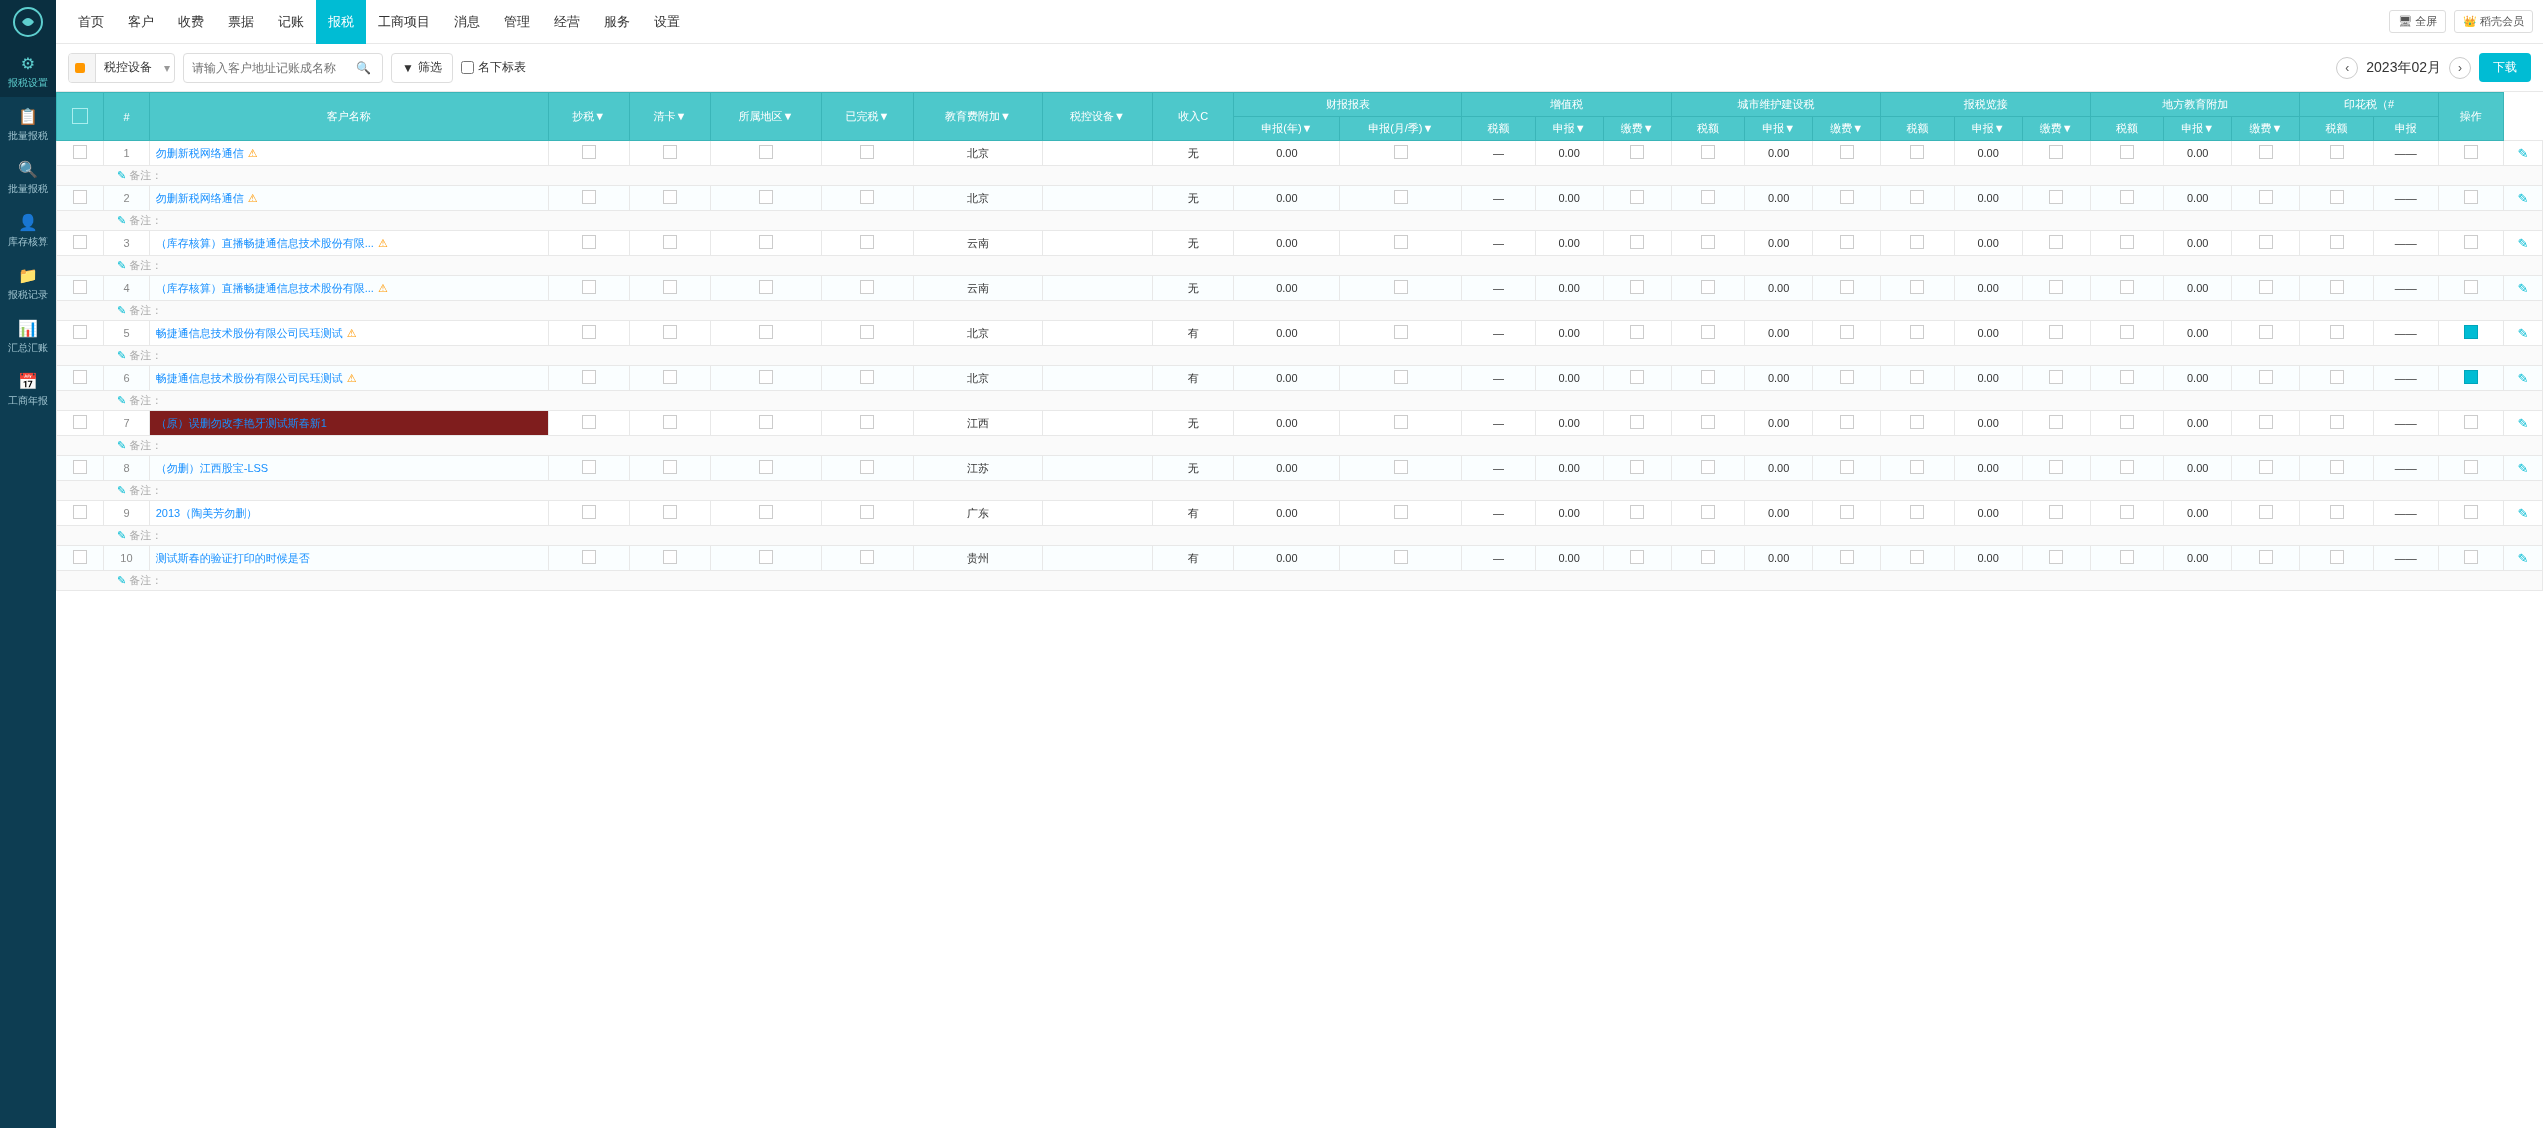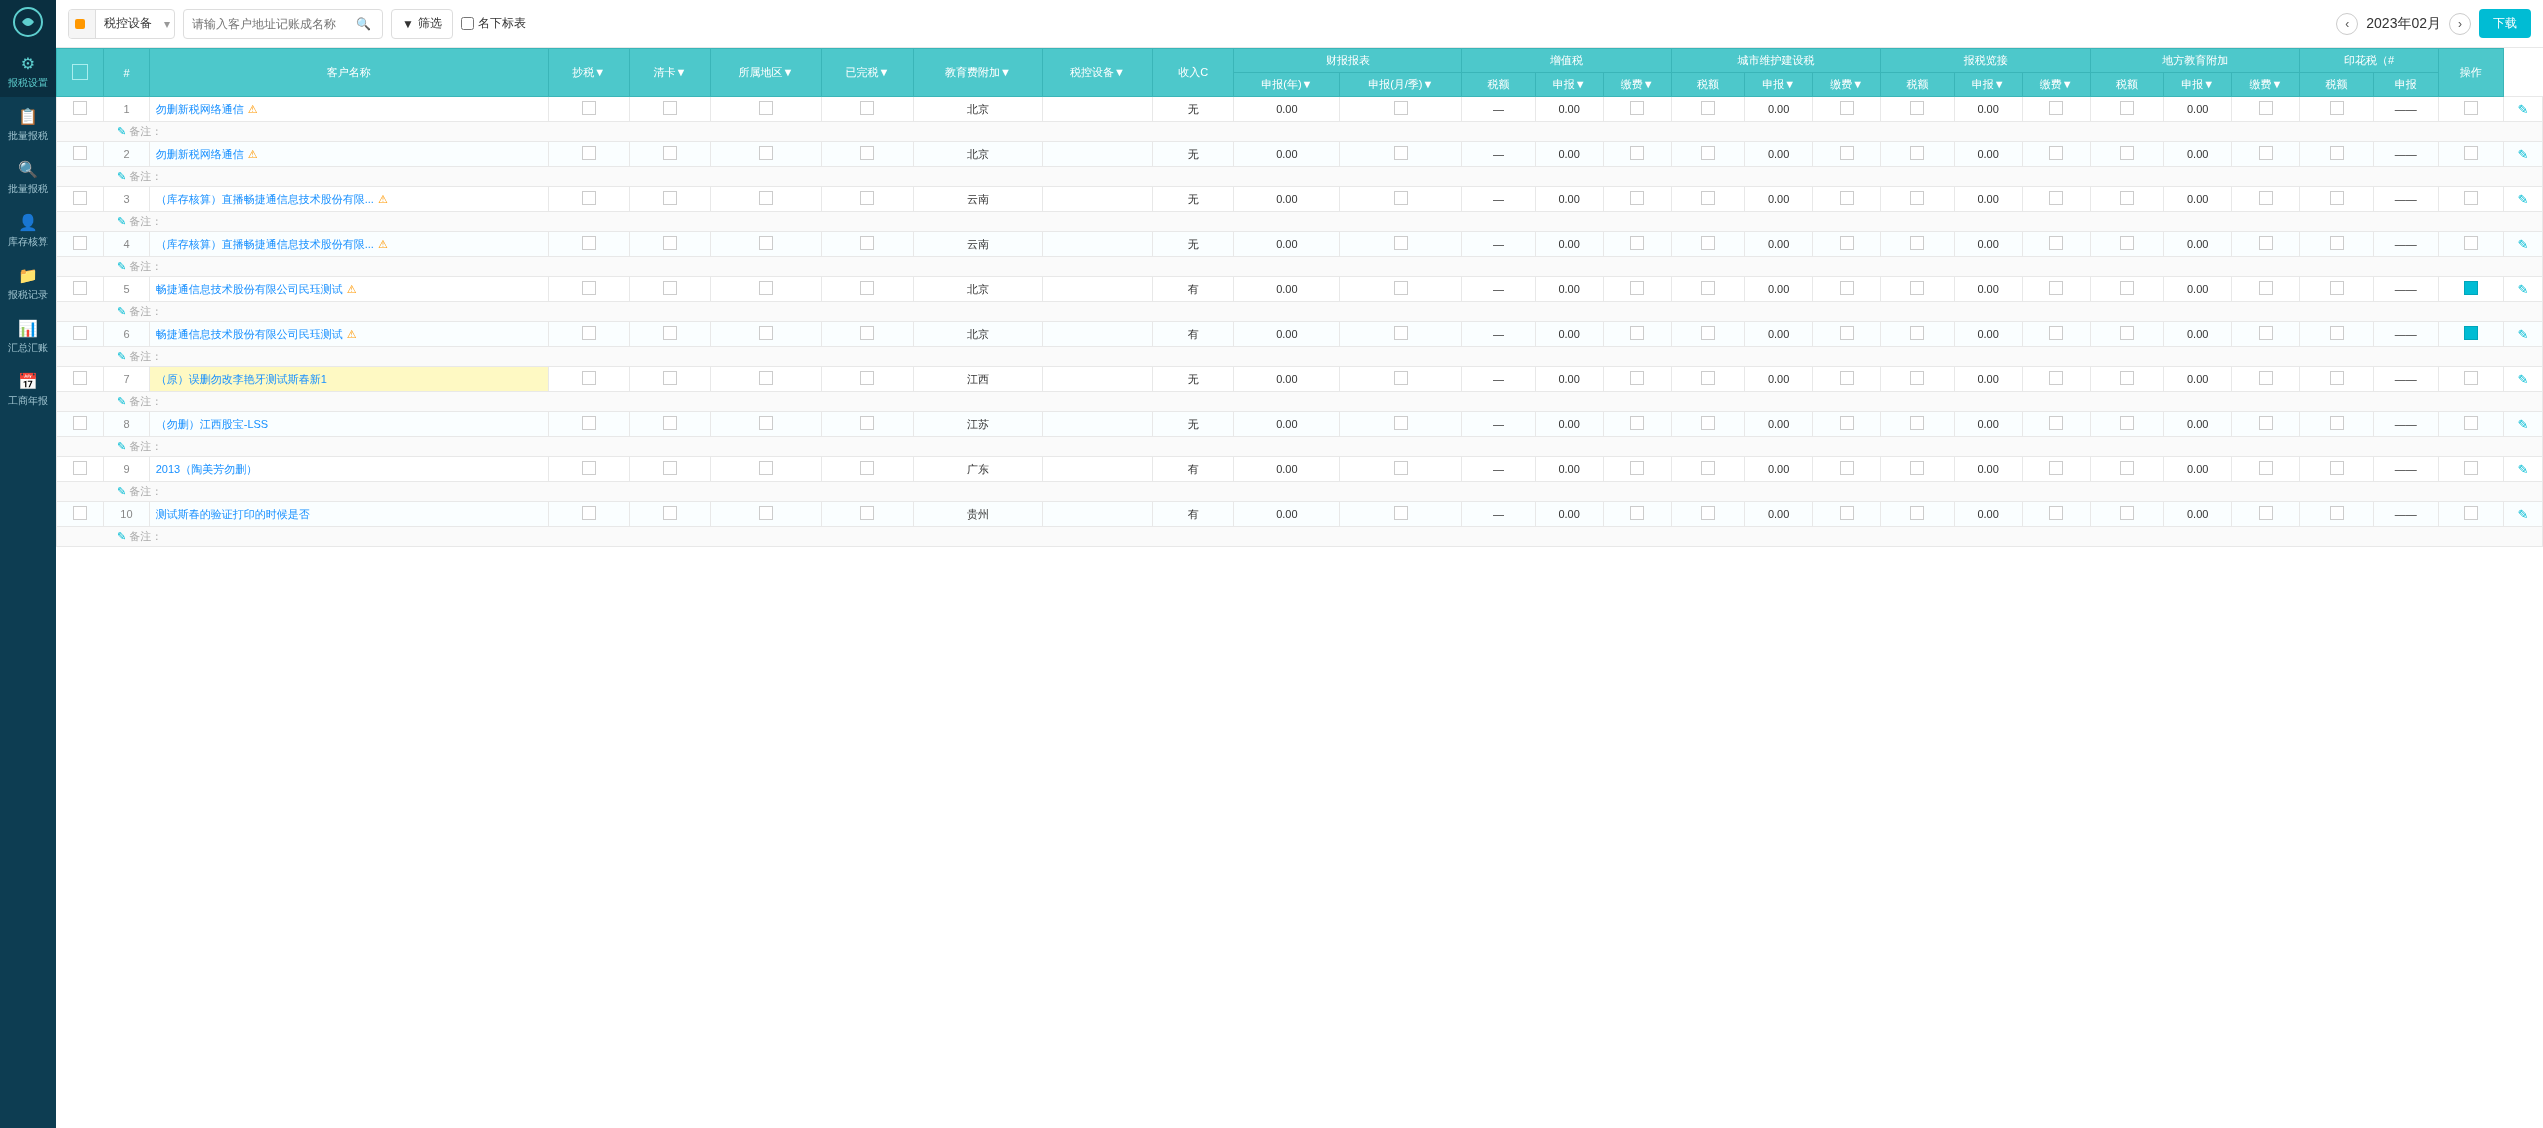--- a/index.html
+++ b/index.html
@@ -362,20 +362,39 @@
     <div class="label">汇总汇账</div>
   </div>
   <div class="sidebar-item">
     <div class="sidebar-icon">📅</div>
     <div class="label">工商年报</div>
   </div>
 </div>
 
 <div class="main-area">
 
+  <div class="top-nav">
+    <div class="nav-item">首页</div>
+    <div class="nav-item">客户</div>
+    <div class="nav-item">收费</div>
+    <div class="nav-item">票据</div>
+    <div class="nav-item">记账</div>
+    <div class="nav-item active">报税</div>
+    <div class="nav-item">工商项目</div>
+    <div class="nav-item">消息</div>
+    <div class="nav-item">管理</div>
+    <div class="nav-item">经营</div>
+    <div class="nav-item">服务</div>
+    <div class="nav-item">设置</div>
+    <div class="nav-spacer"></div>
+    <div class="nav-right">
+      <button class="nav-btn">🖥 全屏</button>
+      <button class="nav-btn">👑 稻壳会员</button>
+    </div>
+  </div>
 
   <div class="content">
 
     <div class="toolbar">
       <div class="select-group">
         <div class="select-prefix">
           <span style="display:inline-block;width:10px;height:10px;background:#ff9800;border-radius:2px;margin-right:4px;"></span>
         </div>
         <div class="select-val">税控设备</div>
         <div class="select-arrow">▾</div>
@@ -671,21 +690,21 @@
   </tr>
             <tr>
     <td colspan="28" class="td-left" style="background:#fafafa; padding: 2px 60px;">
       <span class="note-label">✎</span>
       <span style="color:#aaa;"> 备注：</span>
     </td>
   </tr>
             <tr style="background: rgb(255, 255, 255);">
     <td style="background:#fff;"><span class="empty-checkbox"></span></td>
     <td class="row-num" style="background:#fff;">7</td>
-    <td class="td-left company-name" style="background:#fef9c3;">（原）误删勿改李艳牙测试斯春新1</td>
+    <td class="td-left company-name" style="background:#7f1d1d;">（原）误删勿改李艳牙测试斯春新1</td>
     <td style="background:#fff;"><span class="empty-checkbox"></span></td>
     <td style="background:#fff;"><span class="empty-checkbox"></span></td>
     <td style="background:#fff;"><span class="empty-checkbox"></span></td>
     <td style="background:#fff;"><span class="empty-checkbox"></span></td>
     <td style="background:#fff;">江西</td>
     <td style="background:#fff;"></td>
     <td style="background:#fff;">无</td>
     <td style="background:#fff;">0.00</td>
     <td style="background:#fff;"><span class="empty-checkbox"></span></td>
     <td style="background:#fff;">—</td>

